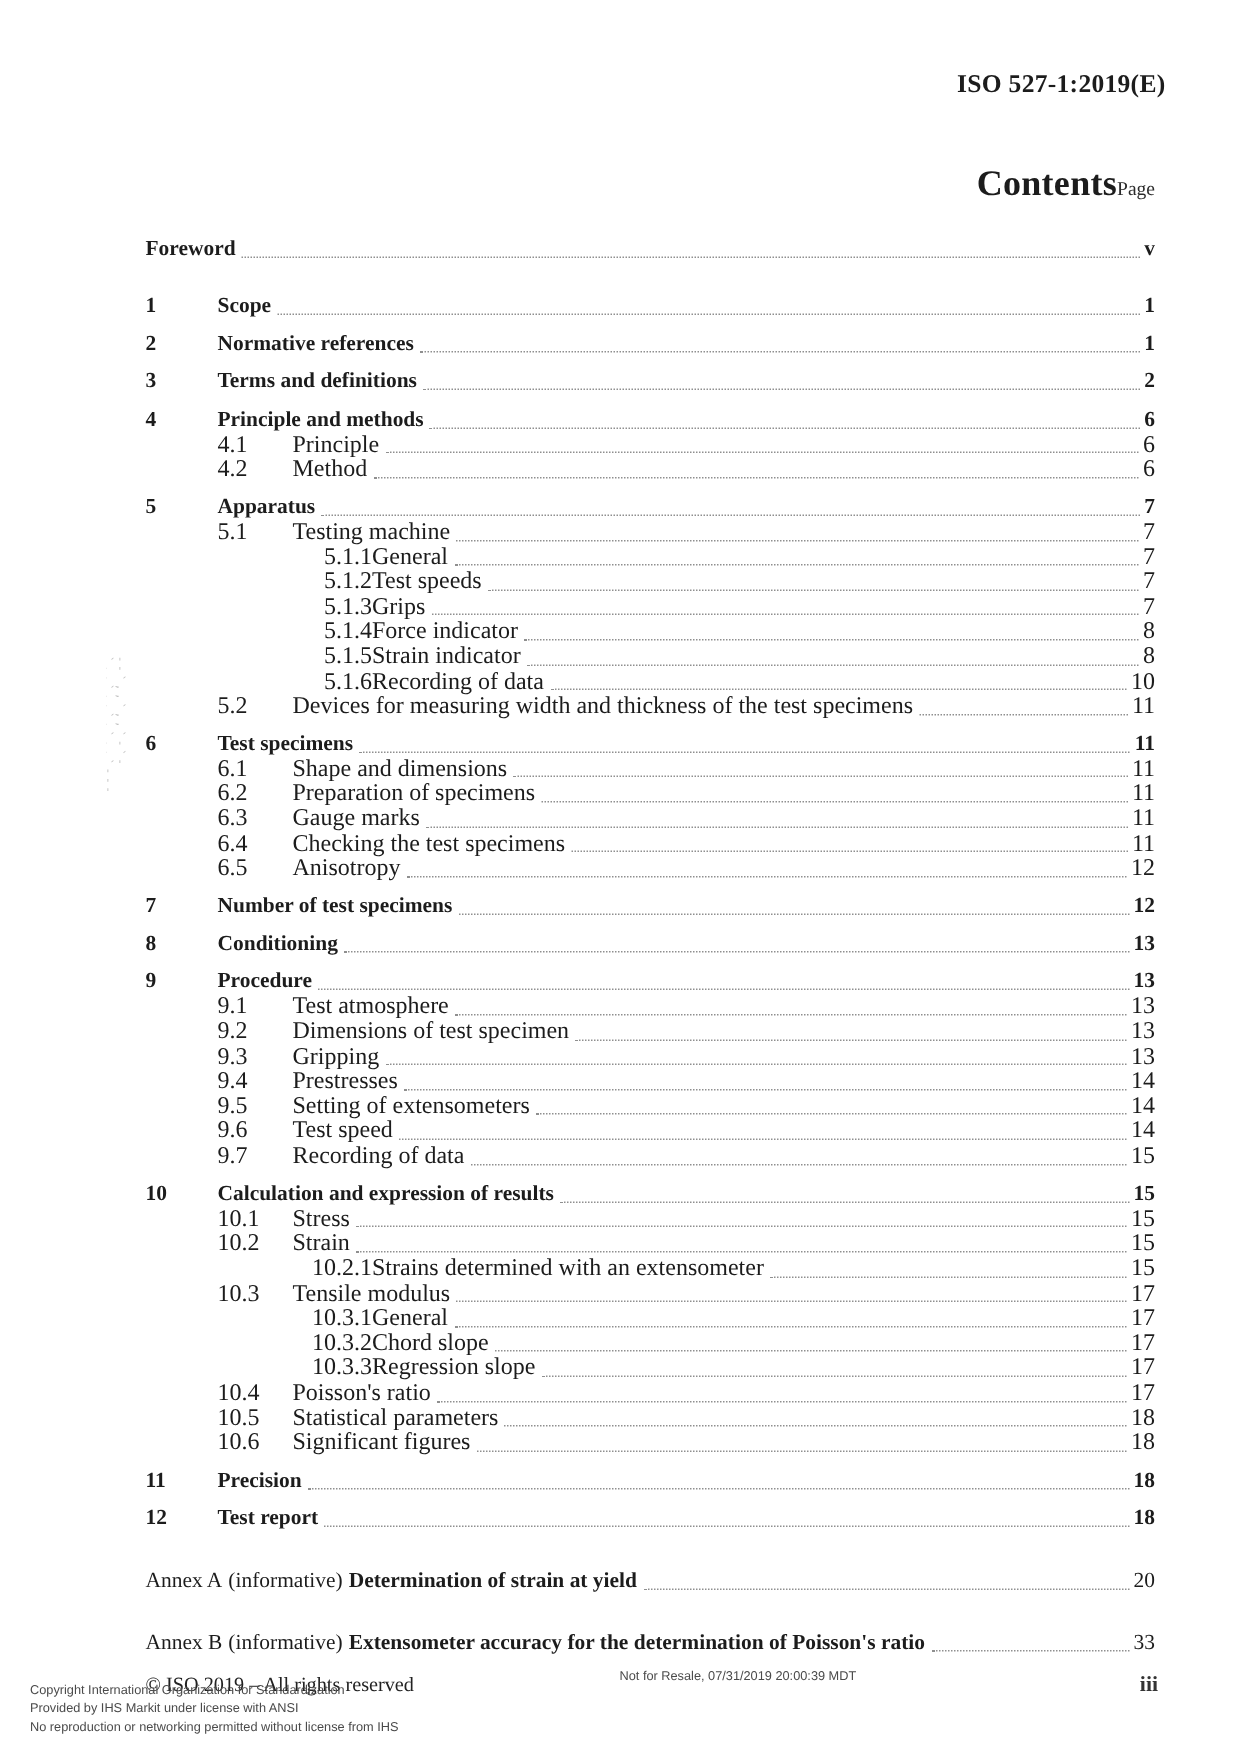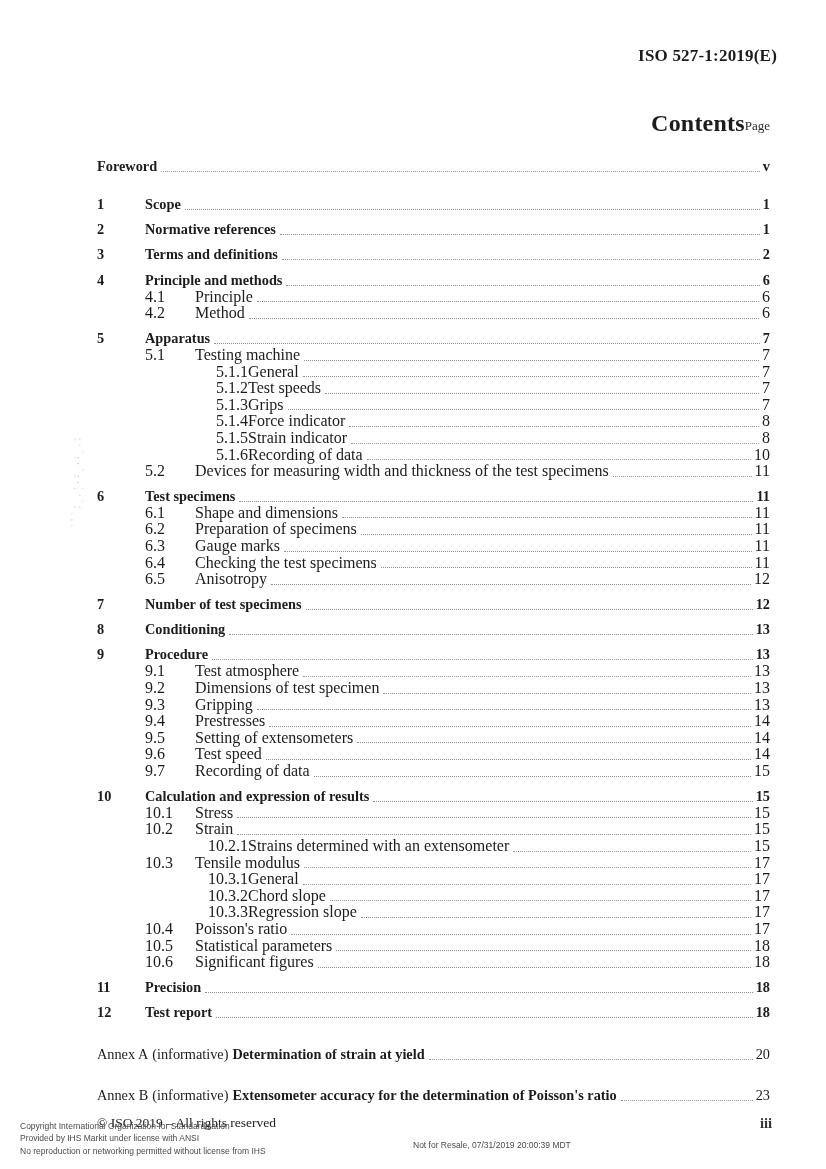--- a/index.html
+++ b/index.html
@@ -52,21 +52,21 @@
     font-size:8.5px;color:#4a4a4a;line-height:12.3px;
   }
   .footer-copy{
     position:absolute;left:97px;top:1115px;font-size:13.5px;color:#222;
   }
   .footer-page{
     position:absolute;right:54px;top:1115px;
     font-size:14.5px;font-weight:700;color:#333;
   }
   .footer-resale{
-    position:absolute;left:413px;top:1140px;
+    position:absolute;left:413px;top:1112px;
     font-family:"Liberation Sans", sans-serif;
     font-size:8.5px;color:#4a4a4a;
   }
 </style>
 </head>
 <body>
 
 <div class="doc-header">ISO 527-1:2019(E)</div>
 
 <div class="contents-row">
@@ -349,21 +349,21 @@
       <span class="qual">(informative)</span>
       <span class="title">Determination of strain at yield</span>
       <span class="leader"></span>
       <span class="pageno">20</span>
     </div>
     <div class="row annex">
       <span class="label">Annex B</span>
       <span class="qual">(informative)</span>
       <span class="title">Extensometer accuracy for the determination of Poisson's ratio</span>
       <span class="leader"></span>
-      <span class="pageno">23</span>
+      <span class="pageno">33</span>
     </div>
   </div>
 
 <div class="margin-artifact">--`,,`,,`-`-`,,`,,`,`,,`---</div>
 
 <div class="footer-copy">© ISO 2019 – All rights reserved</div>
 <div class="footer-page">iii</div>
 <div class="footer-stamp">
   <div>Copyright International Organization for Standardization</div>
   <div>Provided by IHS Markit under license with ANSI</div>

